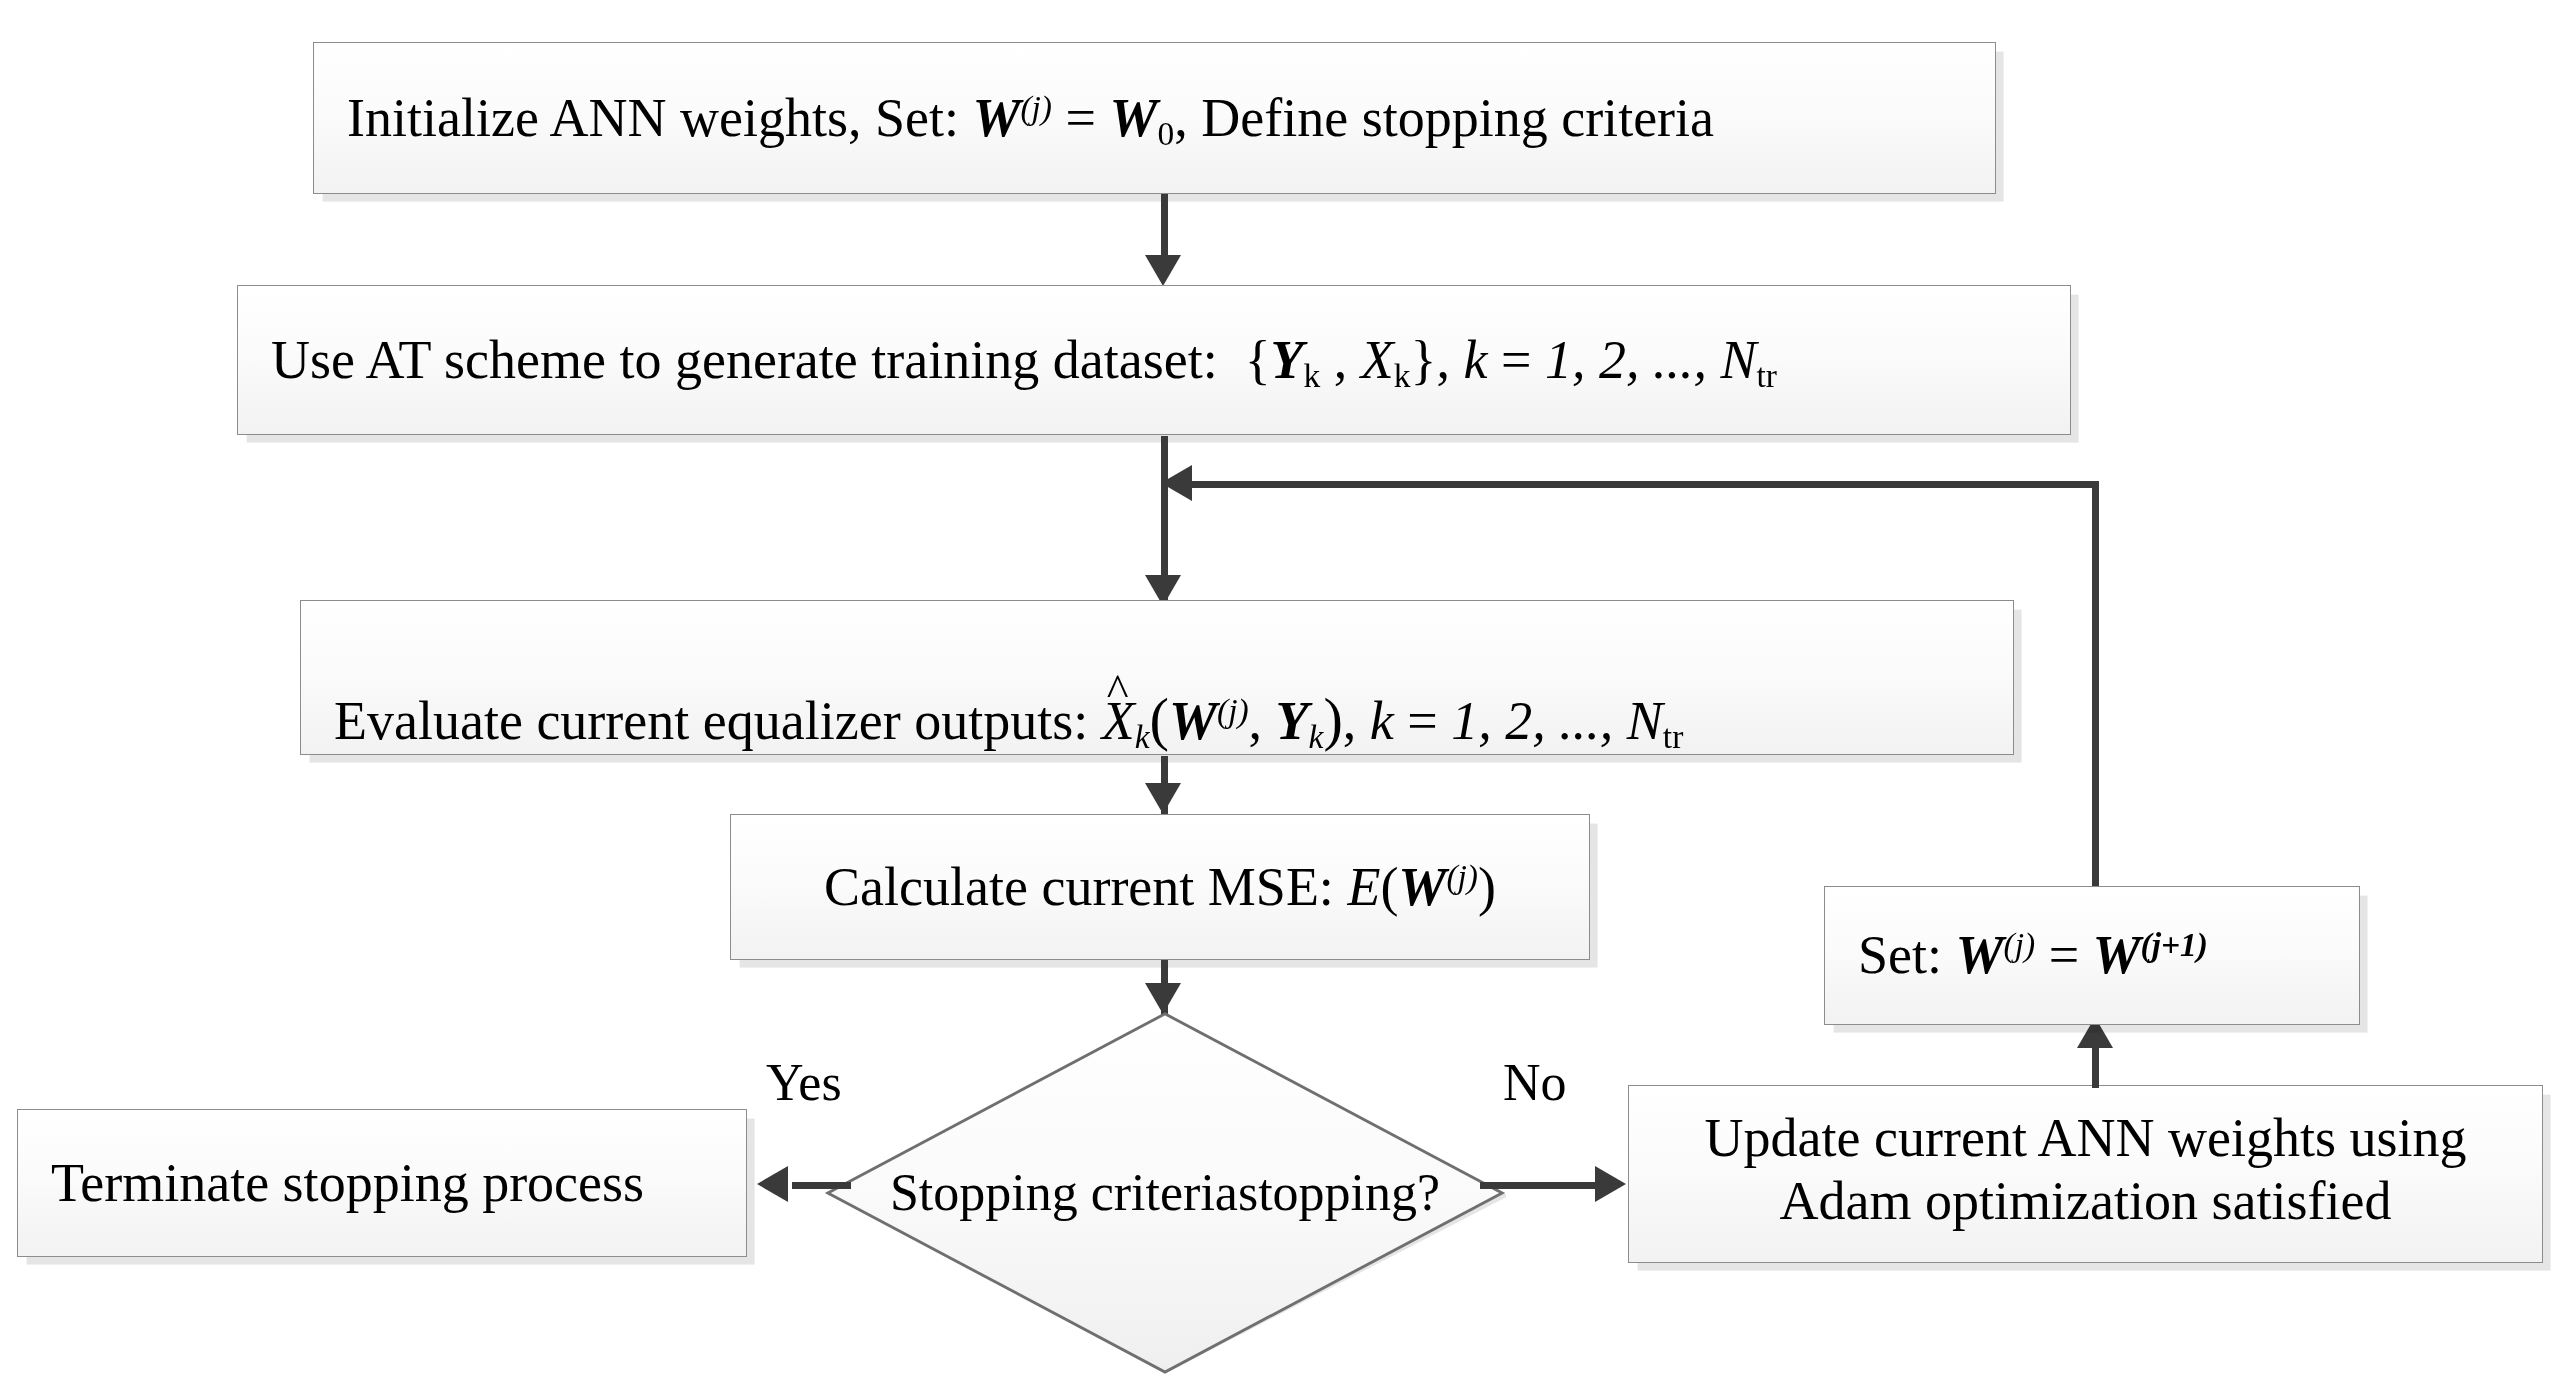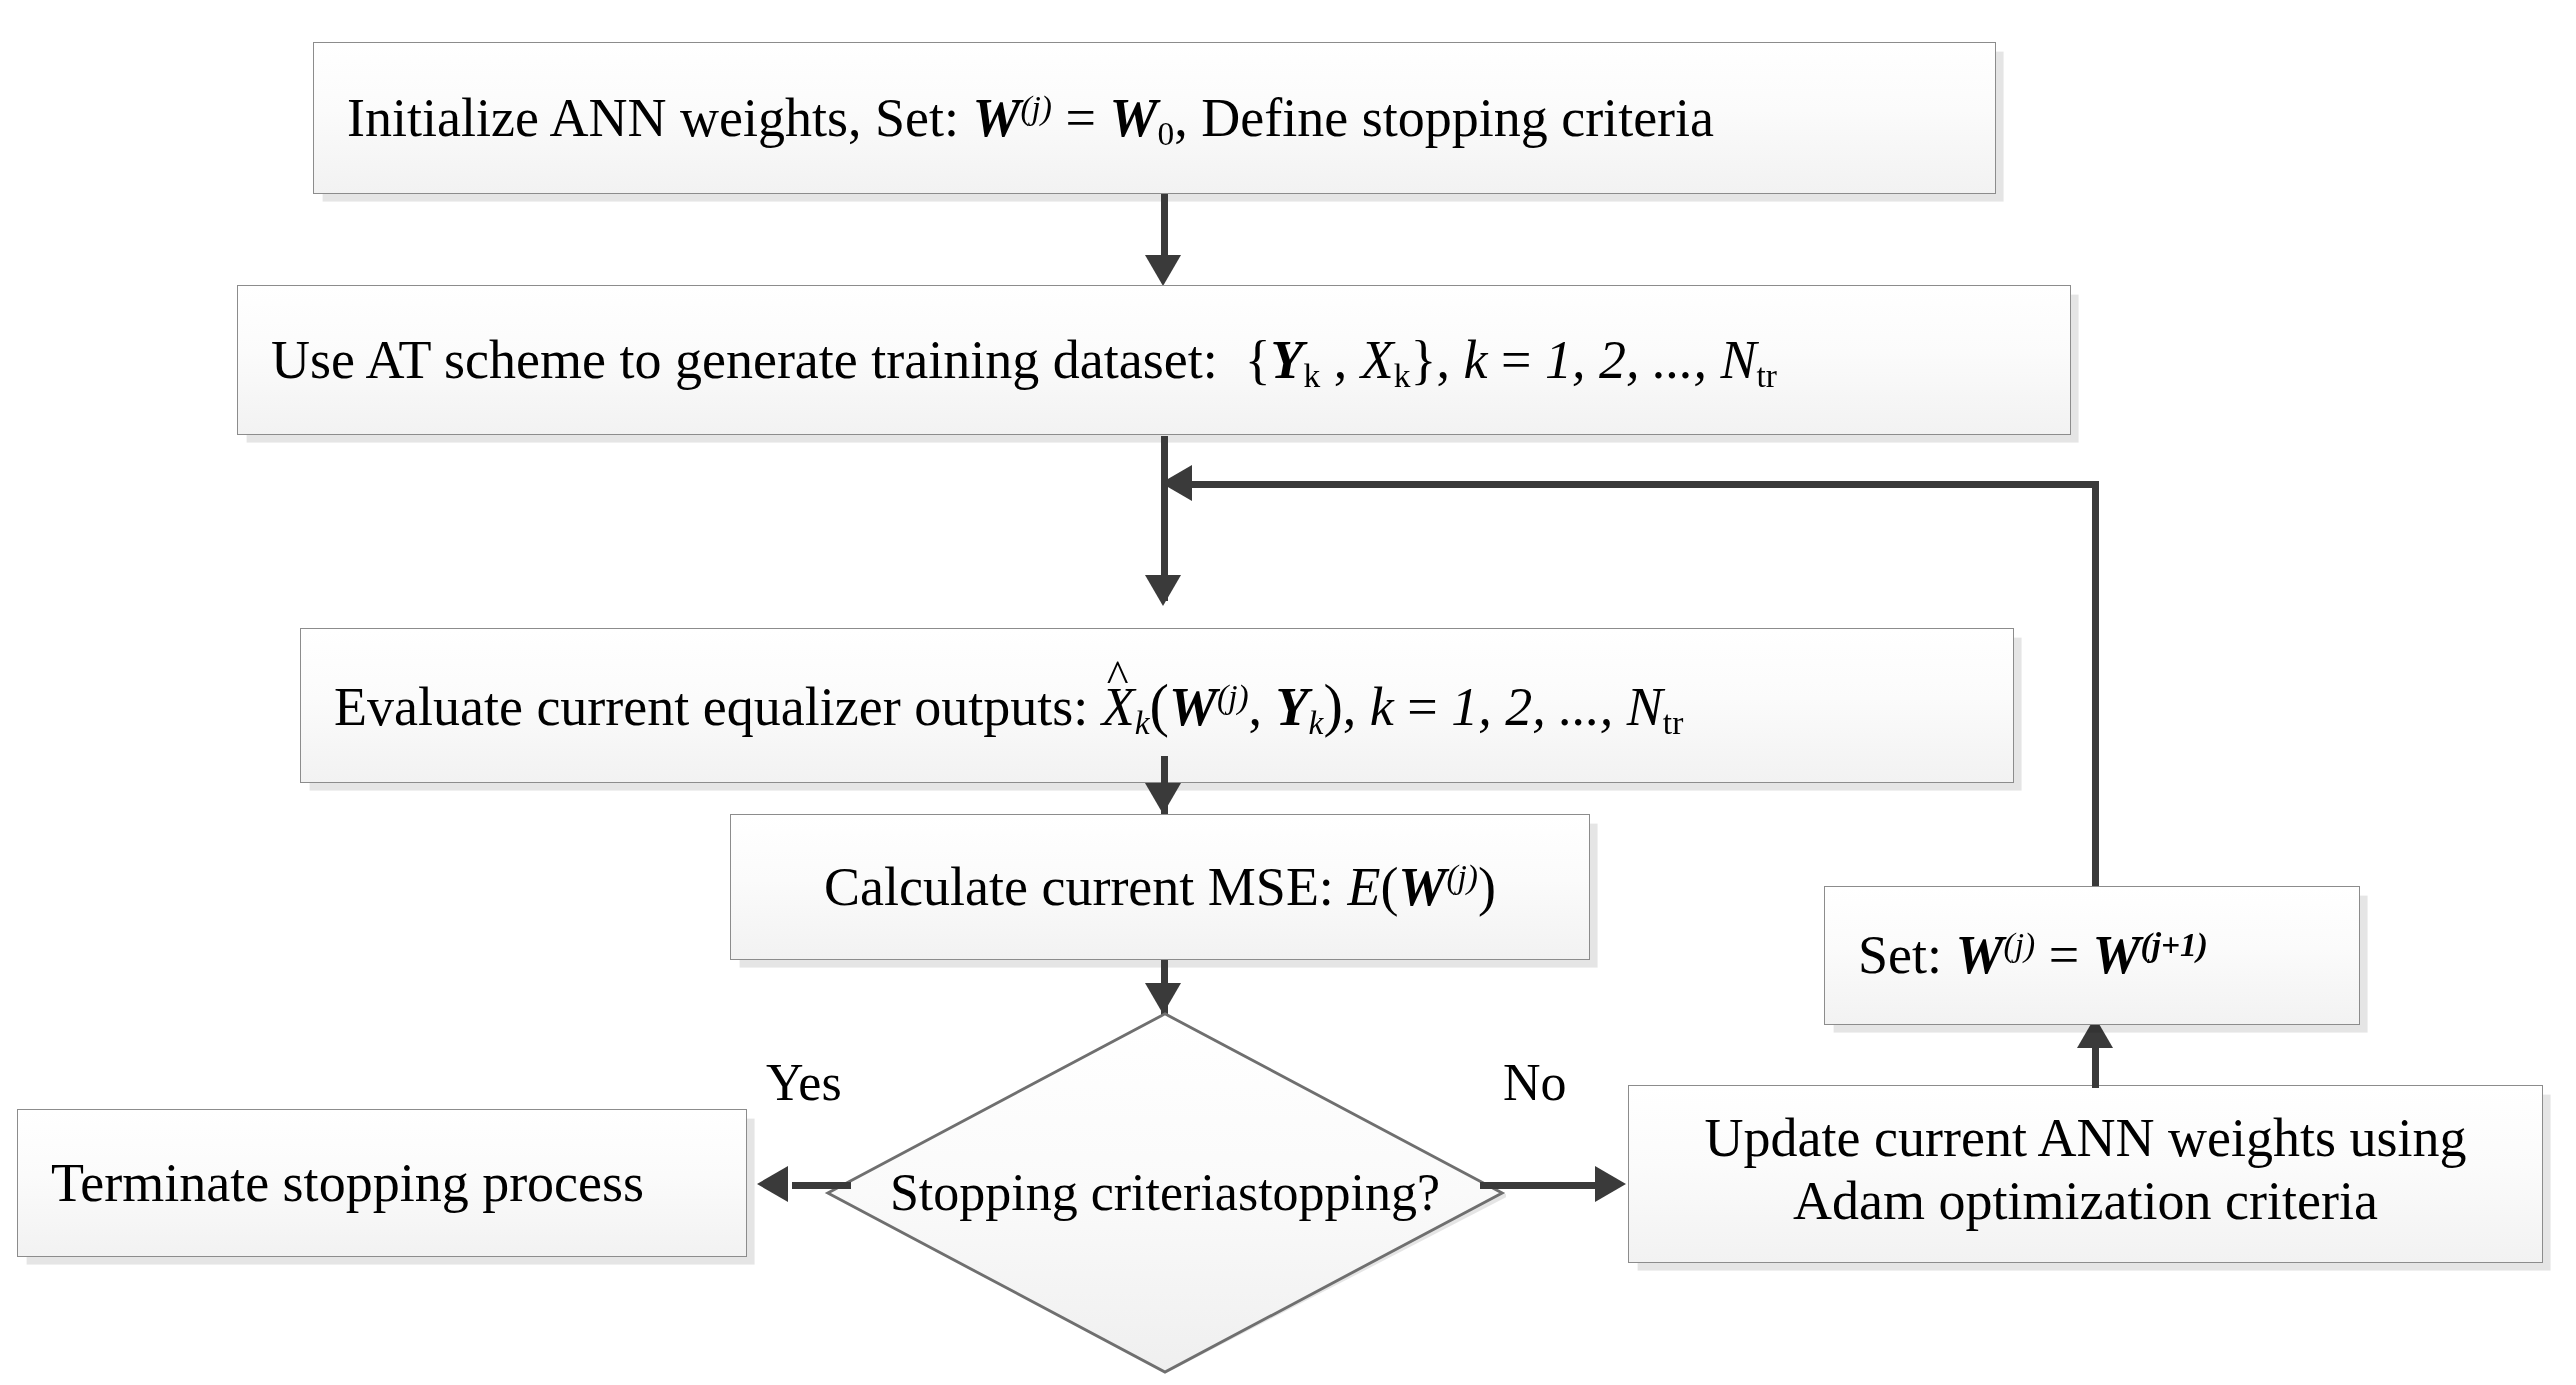--- a/index.html
+++ b/index.html
@@ -141,21 +141,21 @@
     <span class="txt">Use AT scheme to generate training dataset:&nbsp;&nbsp;{<span class="bi">Y</span><sub>k</sub>&nbsp;,&nbsp;<span class="it">X</span><sub>k</sub>},&nbsp;<span class="it">k</span>&nbsp;=&nbsp;<span class="it">1, 2, ...,</span>&nbsp;<span class="it">N</span><sub>tr</sub></span>
   </div>
 
   <div class="conn v-line" style="left:1161px; top:436px; height:165px;"></div>
   <div class="arrow-down" style="left:1145px; top:575px;"></div>
 
   <div class="conn h-line" style="left:1187px; top:481px; width:912px;"></div>
   <div class="arrow-left" style="left:1161px; top:465px;"></div>
   <div class="conn v-line" style="left:2092px; top:481px; height:407px;"></div>
 
-  <div class="node pad-l" style="left:300px; top:628px; width:1714px; height:155px;">
+  <div class="node pad-l" style="left:300px; top:600px; width:1714px; height:155px;align-items:flex-end;">
     <span class="txt">Evaluate current equalizer outputs:&nbsp;<span class="hat it">X</span><sub class="it">k</sub><span class="bigparen">(</span><span class="bi">W</span><sup class="it">(j)</sup>,&nbsp;<span class="bi">Y</span><sub class="it">k</sub><span class="bigparen">)</span>,&nbsp;<span class="it">k</span>&nbsp;=&nbsp;<span class="it">1, 2, ...,</span>&nbsp;<span class="it">N</span><sub>tr</sub></span>
   </div>
 
   <div class="conn v-line" style="left:1161px; top:756px; height:65px;"></div>
   <div class="arrow-down" style="left:1145px; top:783px;"></div>
 
   <div class="node center-txt" style="left:730px; top:814px; width:860px; height:146px;">
     <span class="txt">Calculate current MSE:&nbsp;<span class="it">E</span>(<span class="bi">W</span><sup class="it">(j)</sup>)</span>
   </div>
 
@@ -187,21 +187,21 @@
   <div class="edge-label" style="left:1503px; top:1053px;">No</div>
   <div class="conn h-line" style="left:1480px; top:1182px; width:123px;"></div>
   <div class="arrow-right" style="left:1595px; top:1166px;"></div>
 
   <div class="node pad-l" style="left:17px; top:1109px; width:730px; height:148px;">
     <span class="txt">Terminate stopping process</span>
   </div>
 
   <div class="node center-txt" style="left:1628px; top:1085px; width:915px; height:178px; display:block; padding-top:21px;">
     <span class="txt">Update current ANN weights using</span>
-    <span class="txt">Adam optimization criteria</span>
+    <span class="txt">Adam optimization satisfied</span>
   </div>
 
   <div class="conn v-line" style="left:2092px; top:1021px; height:67px;"></div>
   <div class="arrow-up" style="left:2077px; top:1017px;"></div>
 
   <div class="node pad-l" style="left:1824px; top:886px; width:536px; height:139px;">
     <span class="txt">Set:&nbsp;<span class="bi">W</span><sup class="it">(j)</sup>&nbsp;=&nbsp;<span class="bi">W</span><sup class="bi">(j+1)</sup></span>
   </div>
 
 </div>

